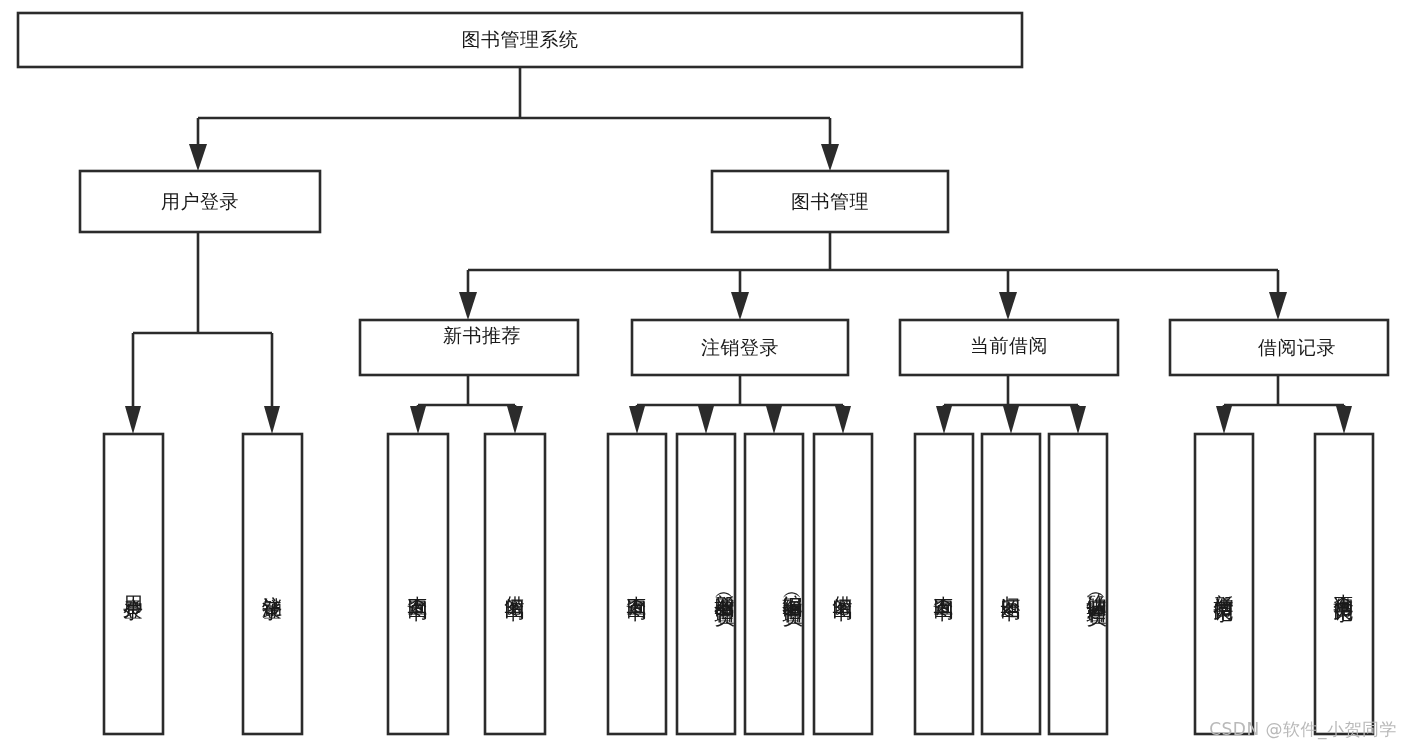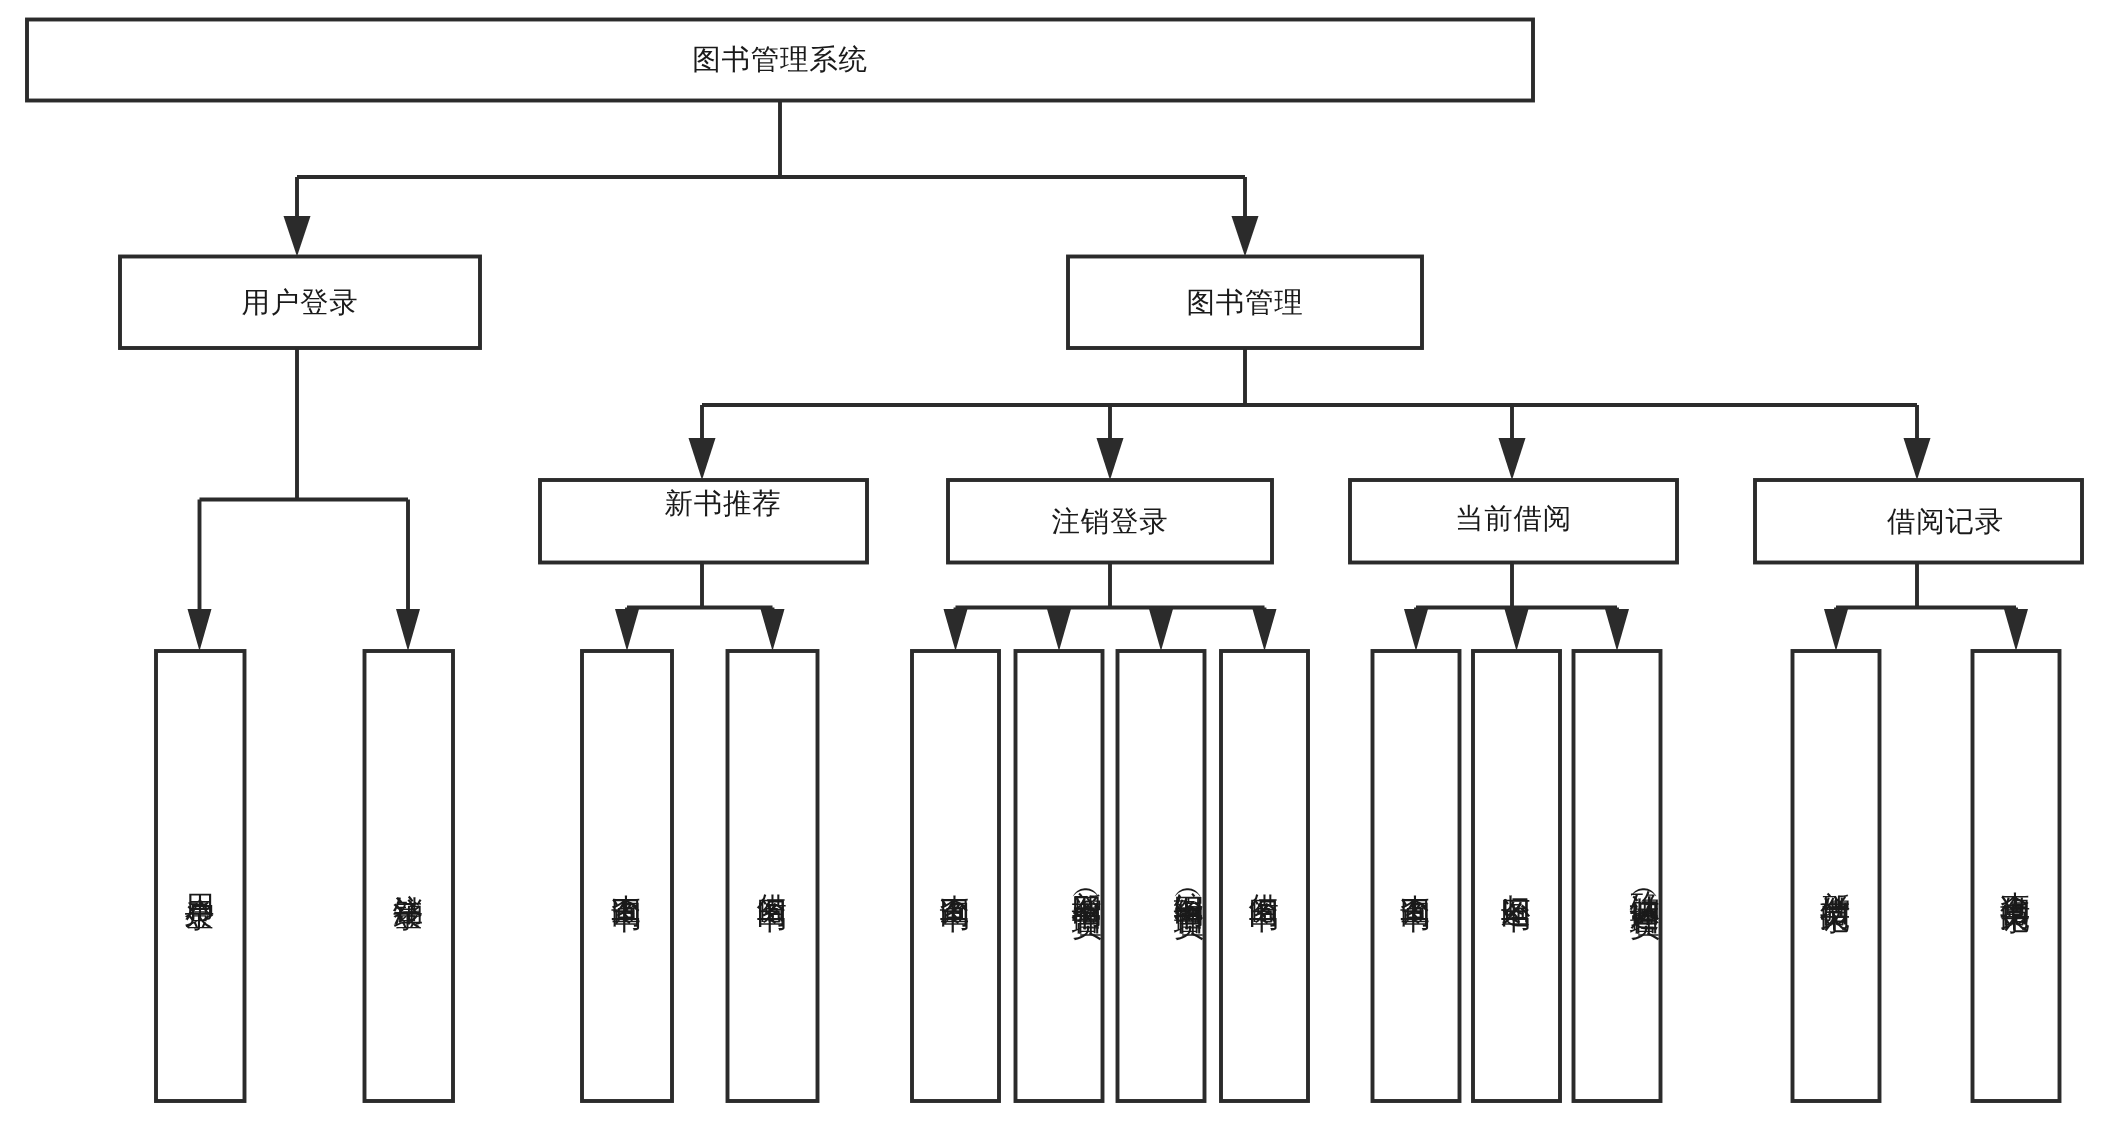--- a/index.html
+++ b/index.html
@@ -209,14 +209,15 @@
   <div class="node-label-v" style="left:745px; top:440px; width:58px; height:294px;">编辑图书（管理员）</div>
   <div class="node-label-v centered" style="left:814px; top:434px; width:58px; height:300px;">借阅图书</div>
 
   <div class="node-label-v centered" style="left:915px; top:434px; width:58px; height:300px;">查询图书</div>
   <div class="node-label-v centered" style="left:982px; top:434px; width:58px; height:300px;">归还图书</div>
   <div class="node-label-v" style="left:1049px; top:440px; width:58px; height:294px;">确认归还（管理员）</div>
 
   <div class="node-label-v centered" style="left:1195px; top:434px; width:58px; height:300px;">新增借阅记录</div>
   <div class="node-label-v centered" style="left:1315px; top:434px; width:58px; height:300px;">查询借阅记录</div>
 
+  <div class="watermark">CSDN @软件_小贺同学</div>
 
 </div>
 
 </body></html>

